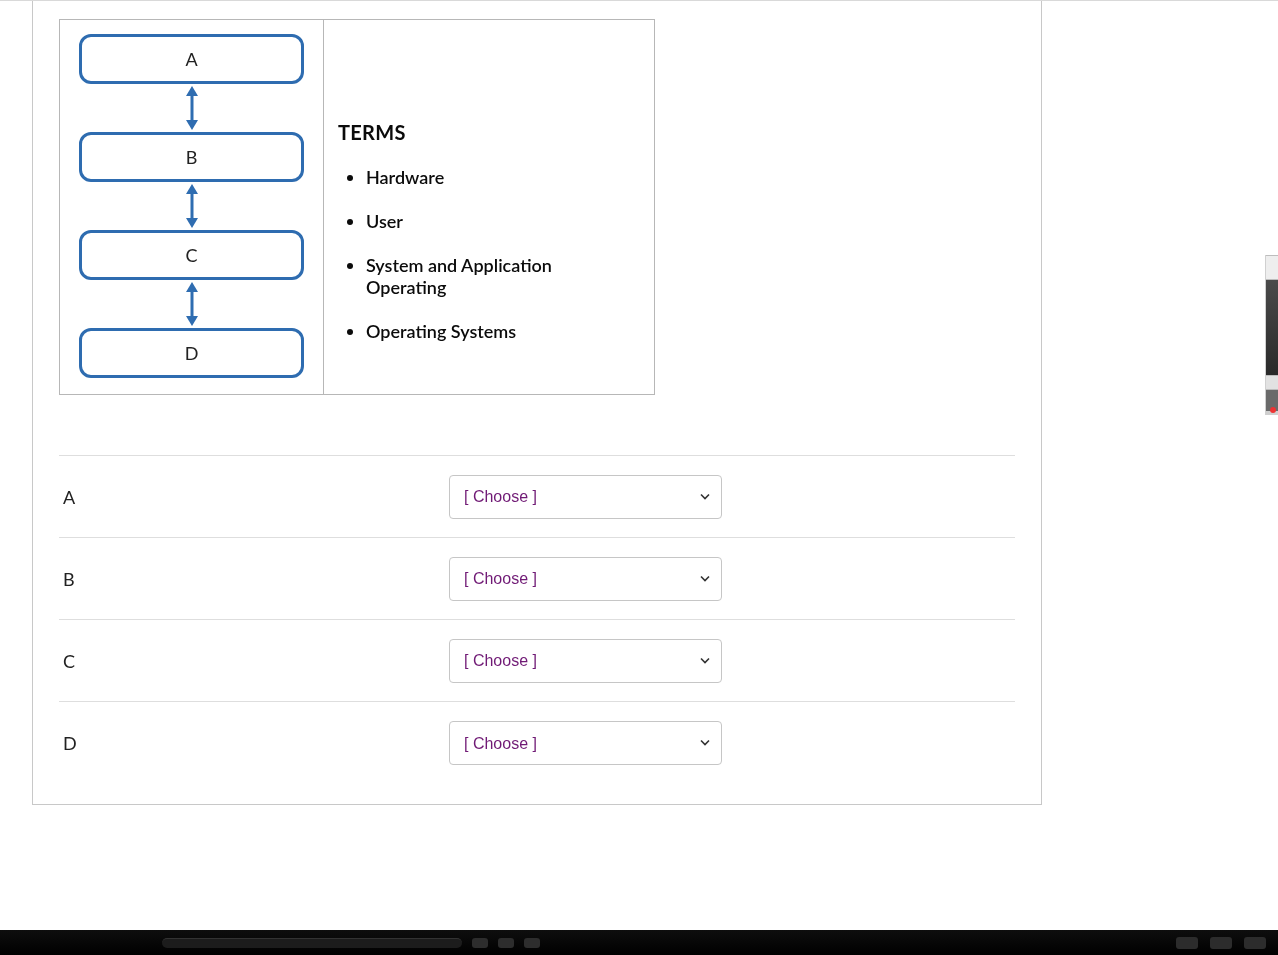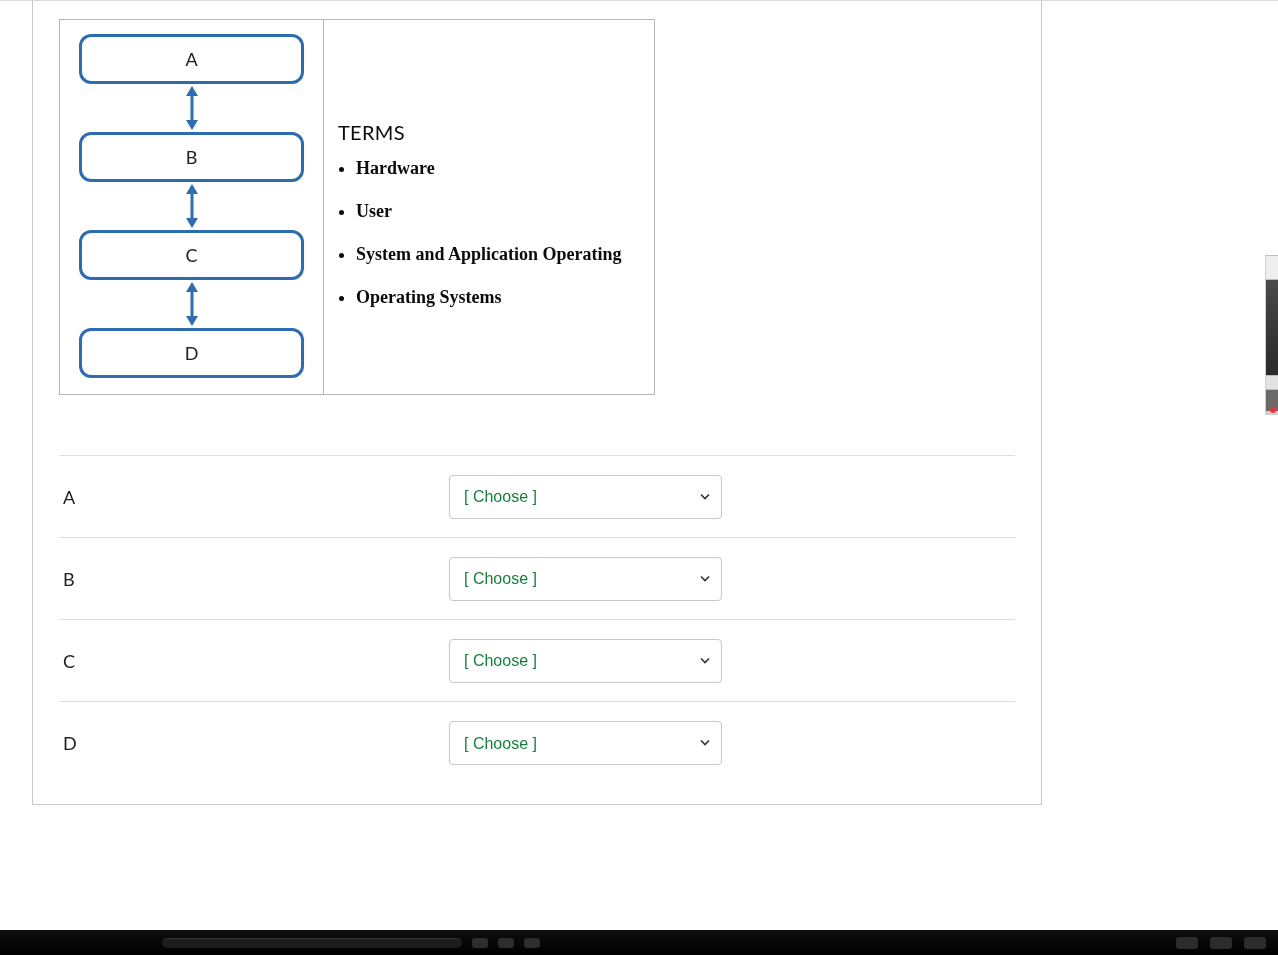--- a/index.html
+++ b/index.html
@@ -68,29 +68,28 @@
       align-items: center;
       justify-content: center;
       margin: 0;
     }
     .terms-cell {
       flex: 1;
       padding: 100px 10px 20px 14px;
     }
     .terms-heading {
       font-size: 20px;
-      font-weight: 400;
-      margin: 0 0 14px 0;
+      font-weight: 700;
+      margin: 0 0 22px 0;
       letter-spacing: 0.3px;
     }
     .terms-list {
-      margin: 0;
+      margin: 10px;
       padding: 0 0 0 18px;
       list-style: disc;
-      font-family: Liberation Serif, serif;
     }
     .terms-list li {
       font-size: 18px;
       font-weight: 600;
       margin: 0 0 22px 0;
       color: #0b0b0b;
     }
 
     
     .match-region {
@@ -114,21 +113,21 @@
       position: relative;
       width: 273px;
     }
     .match-select {
       width: 273px;
       height: 44px;
       border: 1px solid #c6c6c6;
       border-radius: 4px;
       background: #fff;
       font-size: 16px;
-      color: #15803d;
+      color: #701a75;
       padding: 0 34px 0 14px;
       appearance: none;
       -webkit-appearance: none;
       outline: none;
       cursor: pointer;
     }
     .match-select-wrap .chev {
       position: absolute;
       right: 10px;
       top: 50%;

